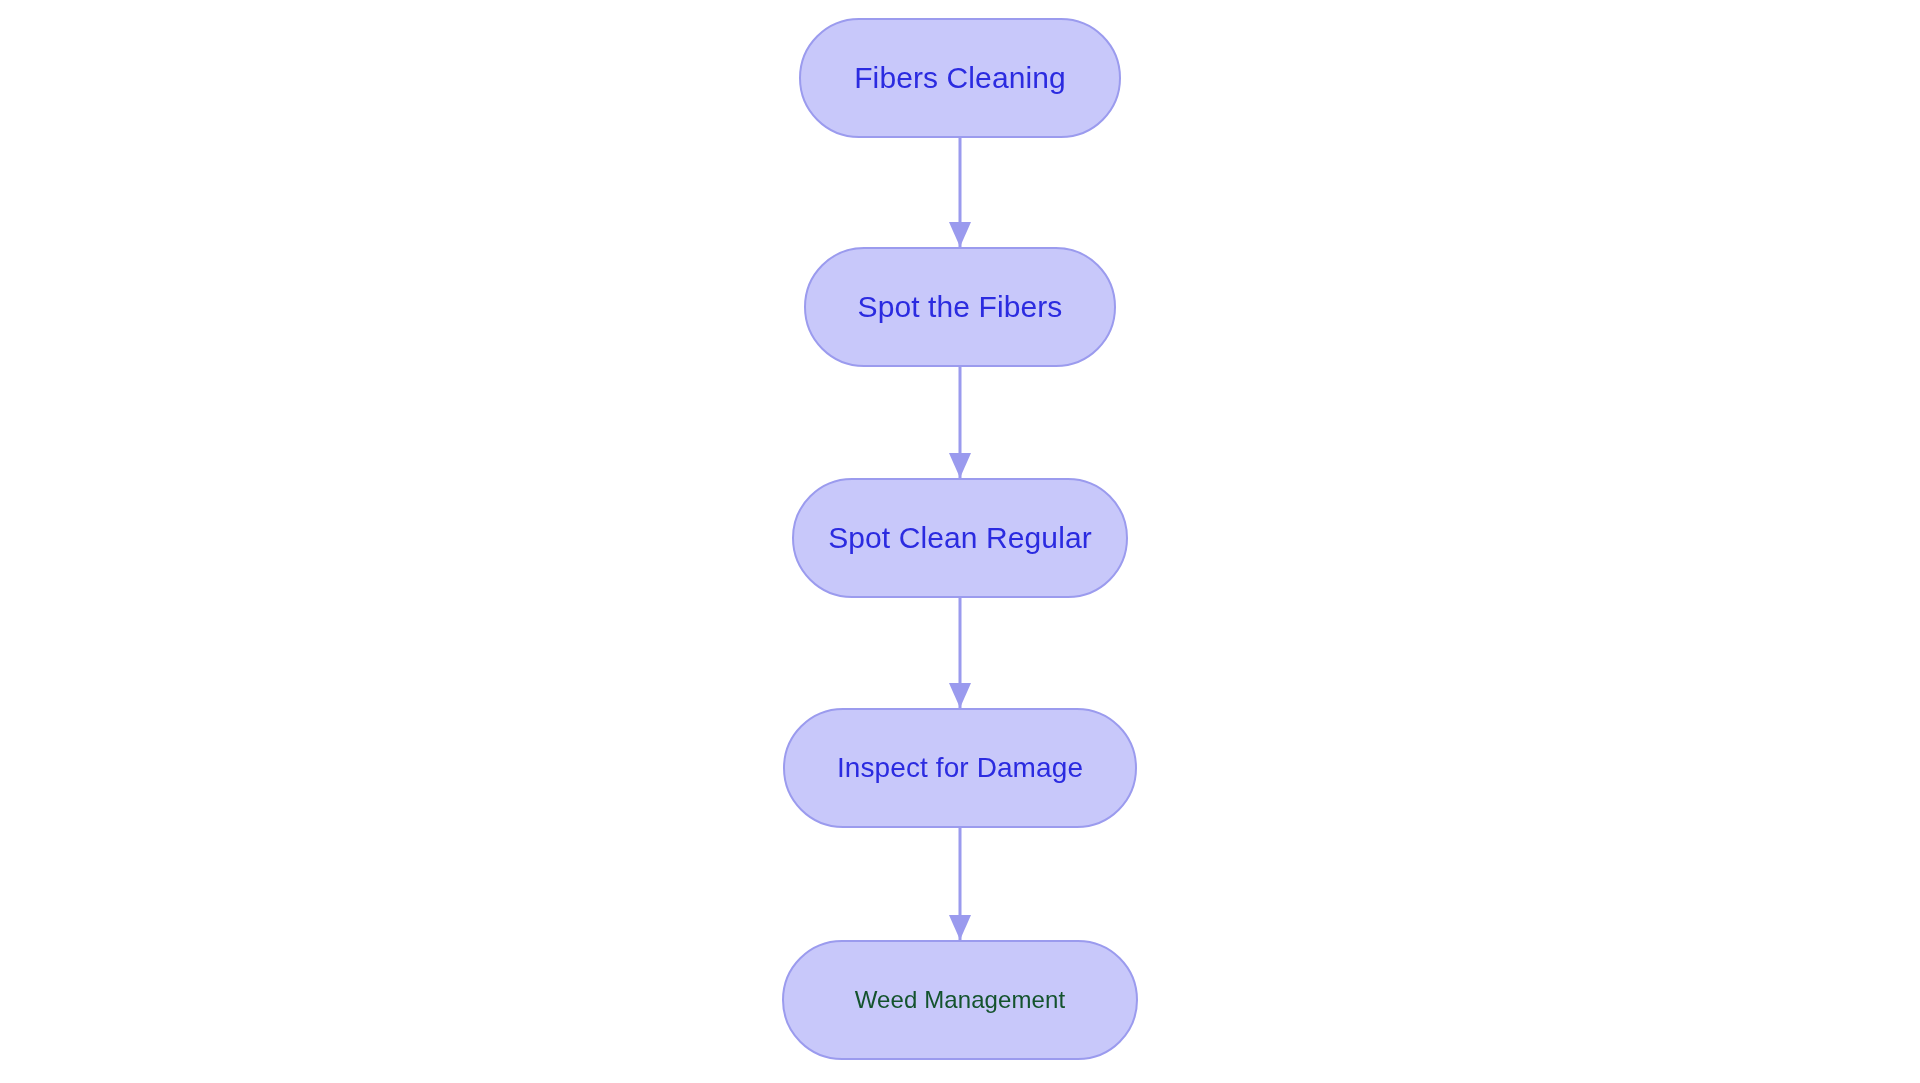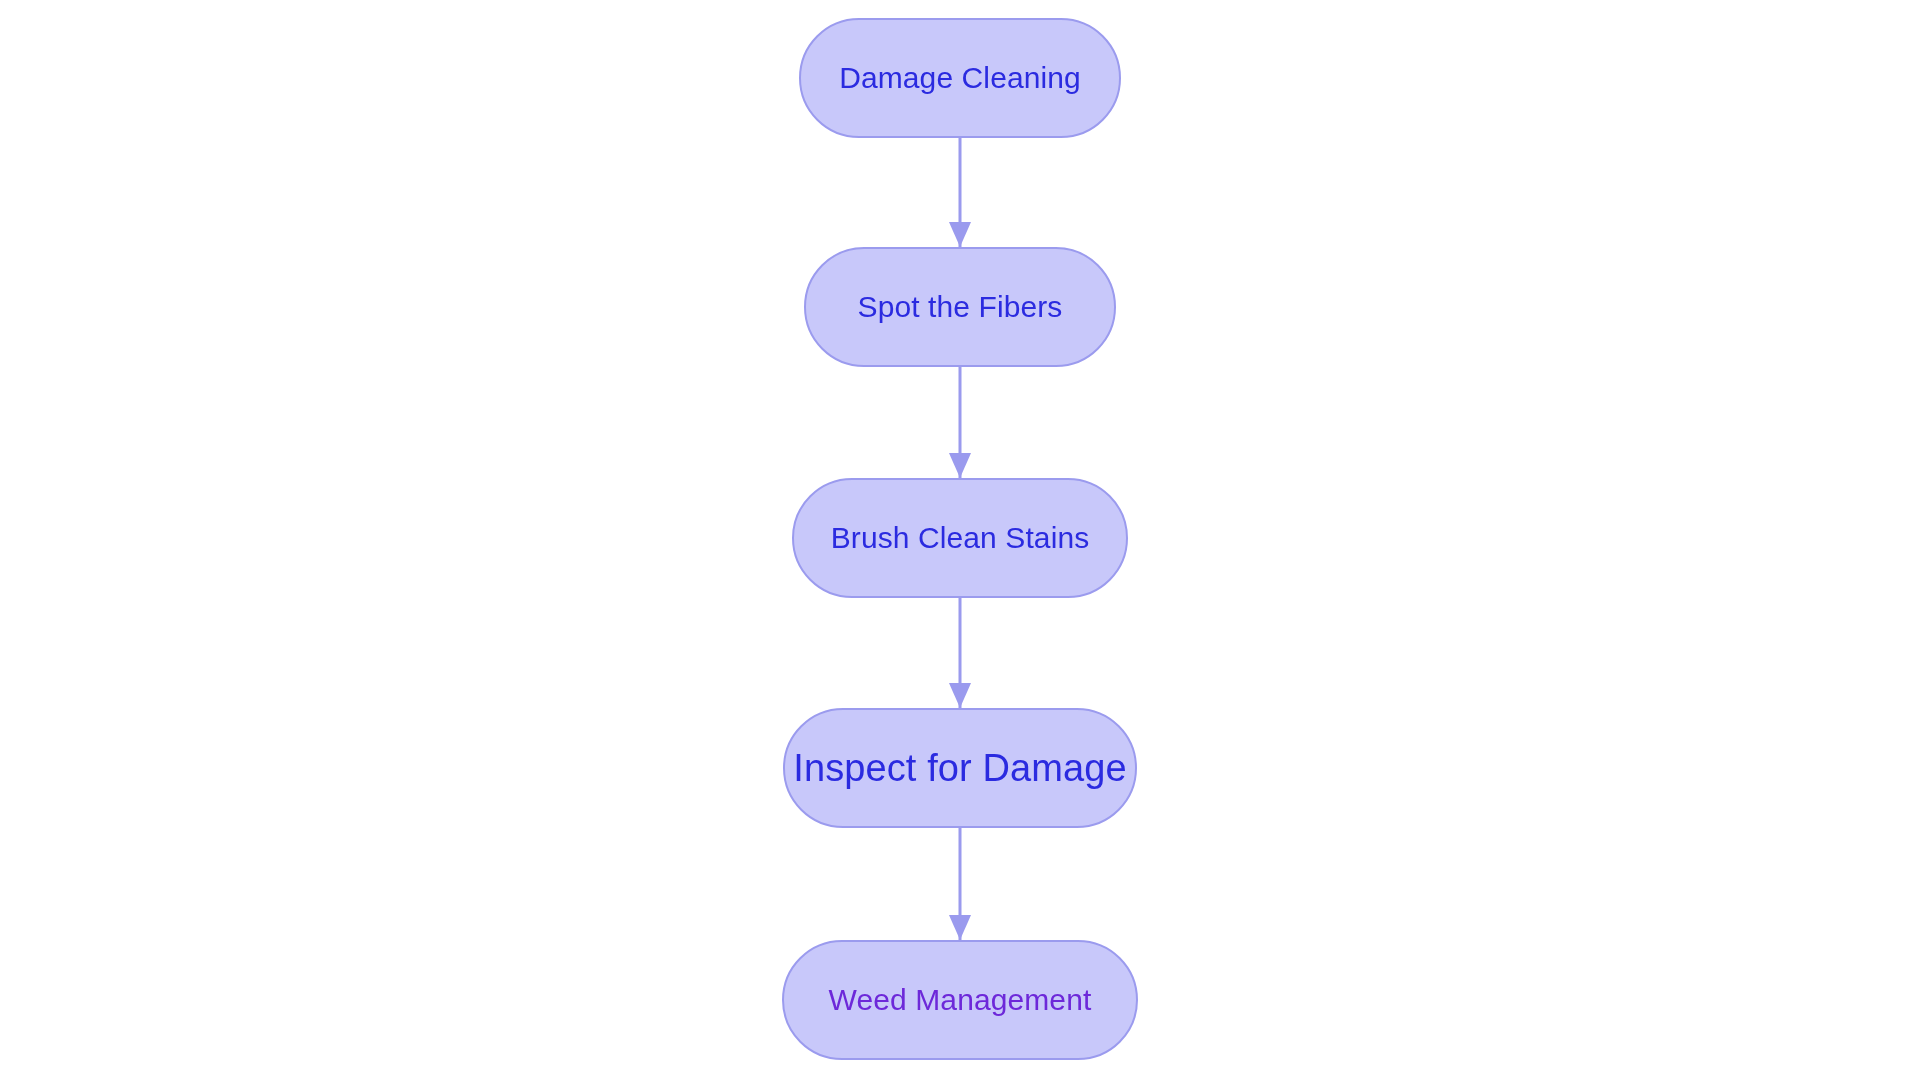--- a/index.html
+++ b/index.html
@@ -90,32 +90,32 @@
     <div class="connector-line" style="background: rgb(154, 154, 238); width: 3px; height: 110px;"></div>
     <div class="connector-head" style="border-top-color: rgb(154, 154, 238);"></div>
   </div>
 
   <div class="connector" style="left: 960px; top: 828px; height: 112px;">
     <div class="connector-line" style="background: rgb(154, 154, 238); width: 3px; height: 112px;"></div>
     <div class="connector-head" style="border-top-color: rgb(154, 154, 238);"></div>
   </div>
 
   <div class="node" style="left: 960px; top: 18px; width: 322px; height: 120px; background: rgb(200, 200, 250); border-color: rgb(155, 155, 238); border-width: 2px;">
-    <span class="node-label" style="color: rgb(43, 43, 224); font-size: 30px;">Damage Cleaning</span>
+    <span class="node-label" style="color: rgb(43, 43, 224); font-size: 30px;">Fibers Cleaning</span>
   </div>
 
   <div class="node" style="left: 960px; top: 247px; width: 312px; height: 120px; background: rgb(200, 200, 250); border-color: rgb(155, 155, 238); border-width: 2px;">
     <span class="node-label" style="color: rgb(43, 43, 224); font-size: 30px;">Spot the Fibers</span>
   </div>
 
   <div class="node" style="left: 960px; top: 478px; width: 336px; height: 120px; background: rgb(200, 200, 250); border-color: rgb(155, 155, 238); border-width: 2px;">
-    <span class="node-label" style="color: rgb(43, 43, 224); font-size: 30px;">Brush Clean Stains</span>
+    <span class="node-label" style="color: rgb(43, 43, 224); font-size: 30px;">Spot Clean Regular</span>
   </div>
 
   <div class="node" style="left: 960px; top: 708px; width: 354px; height: 120px; background: rgb(200, 200, 250); border-color: rgb(155, 155, 238); border-width: 2px;">
-    <span class="node-label" style="color: rgb(43, 43, 224); font-size: 38px;">Inspect for Damage</span>
+    <span class="node-label" style="color: rgb(43, 43, 224); font-size: 28px;">Inspect for Damage</span>
   </div>
 
   <div class="node" style="left: 960px; top: 940px; width: 356px; height: 120px; background: rgb(200, 200, 250); border-color: rgb(155, 155, 238); border-width: 2px;">
-    <span class="node-label" style="color: #6d28d9; font-size: 30px;">Weed Management</span>
+    <span class="node-label" style="color: #14532d; font-size: 24px;">Weed Management</span>
   </div>
 
 </div>
 
 </body></html>

